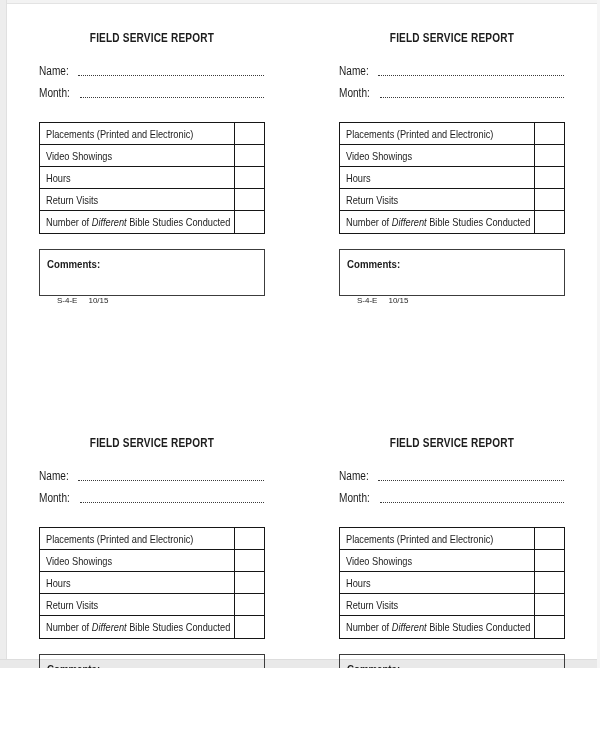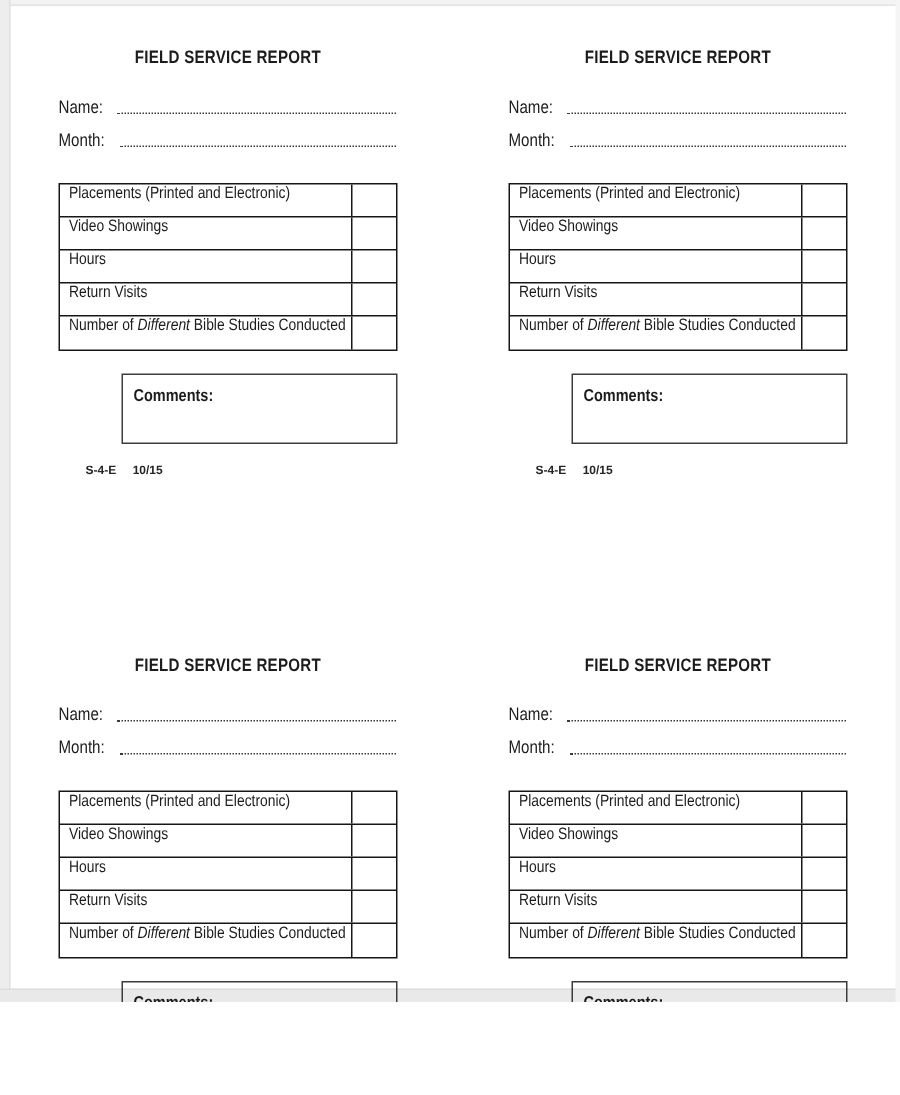--- a/index.html
+++ b/index.html
@@ -35,34 +35,33 @@
     letter-spacing: 0.2px;
   }
   .field-row { display: flex; align-items: flex-end; height: 13px; margin-top: 20px; }
   .field-row.month { margin-top: 9px; }
   .field-label { font-size: 12px; font-weight: 400; line-height: 13px; }
   .dotline { flex: 1; height: 0; margin: 0 1px 2px 4px; border-bottom: 1.5px dotted #3a3a3a; }
 
   .stat-table { margin-top: 22px; border: 1.5px solid #161616; }
   .trow { display: flex; height: 22px; box-sizing: border-box; border-bottom: 1.5px solid #161616; }
   .trow:last-child { border-bottom: none; }
-  .tlabel { flex: 1; display: flex; align-items: flex-start; padding-left: 6px; font-size: 11px; overflow: hidden; }
+  .tlabel { flex: 1; display: flex; align-items: center; padding-left: 6px; font-size: 11px; overflow: hidden; }
   .tlabel em { font-style: italic; }
   .tval { width: 29px; border-left: 1.5px solid #161616; }
 
   .comments {
     margin-top: 15px; height: 47px;
     box-sizing: border-box;
     border: 1px solid #3c3c3c;
     padding: 4px 0 0 7px;
-    margin-left: 42px;
   }
   .comments-label { font-size: 11.5px; font-weight: 700; }
 
-  .form-footer { margin-top: 13px; display: flex; gap: 11px; font-size: 8px; font-weight: 700; color: #262626; padding-left: 18px; }
+  .form-footer { display: flex; gap: 11px; font-size: 8px; font-weight: 400; color: #262626; padding-left: 18px; }
 </style>
 </head>
 <body>
 
 <div class="sheet">
   <div class="edge-top"></div>
   <div class="edge-left"></div>
   <div class="edge-bottom"></div>
   <div class="edge-right"></div>
 <section class="form pos-top-left">

